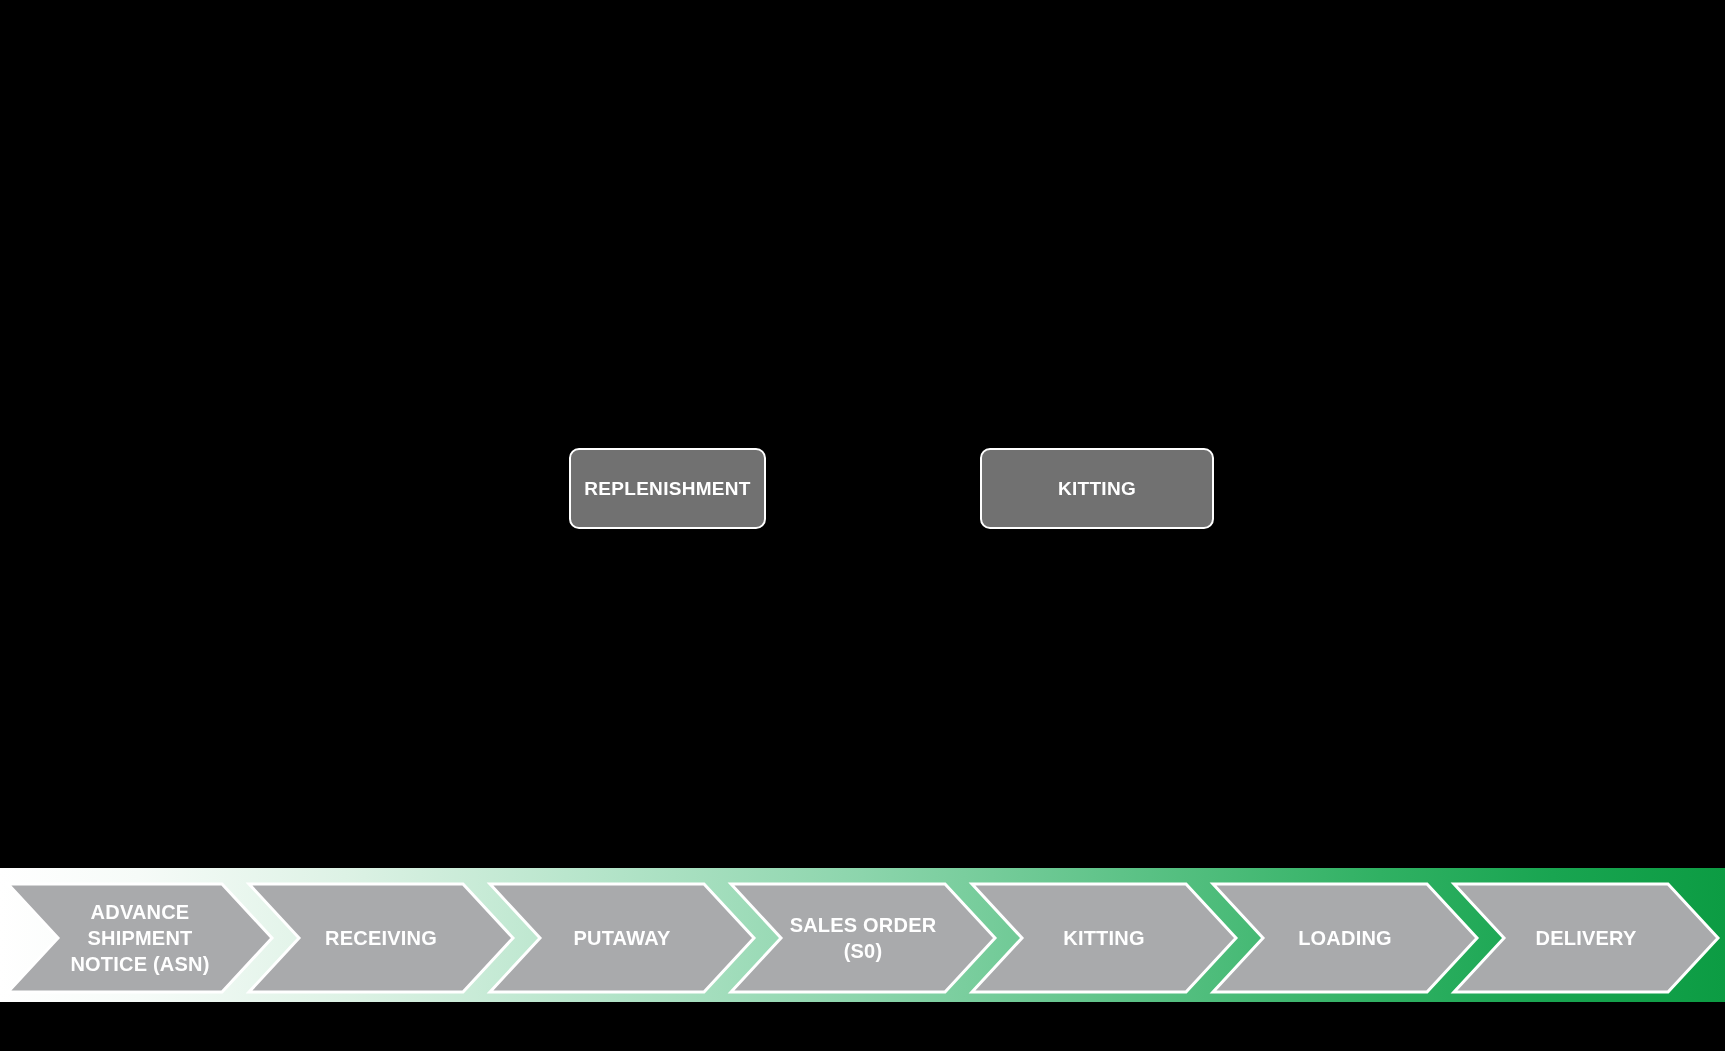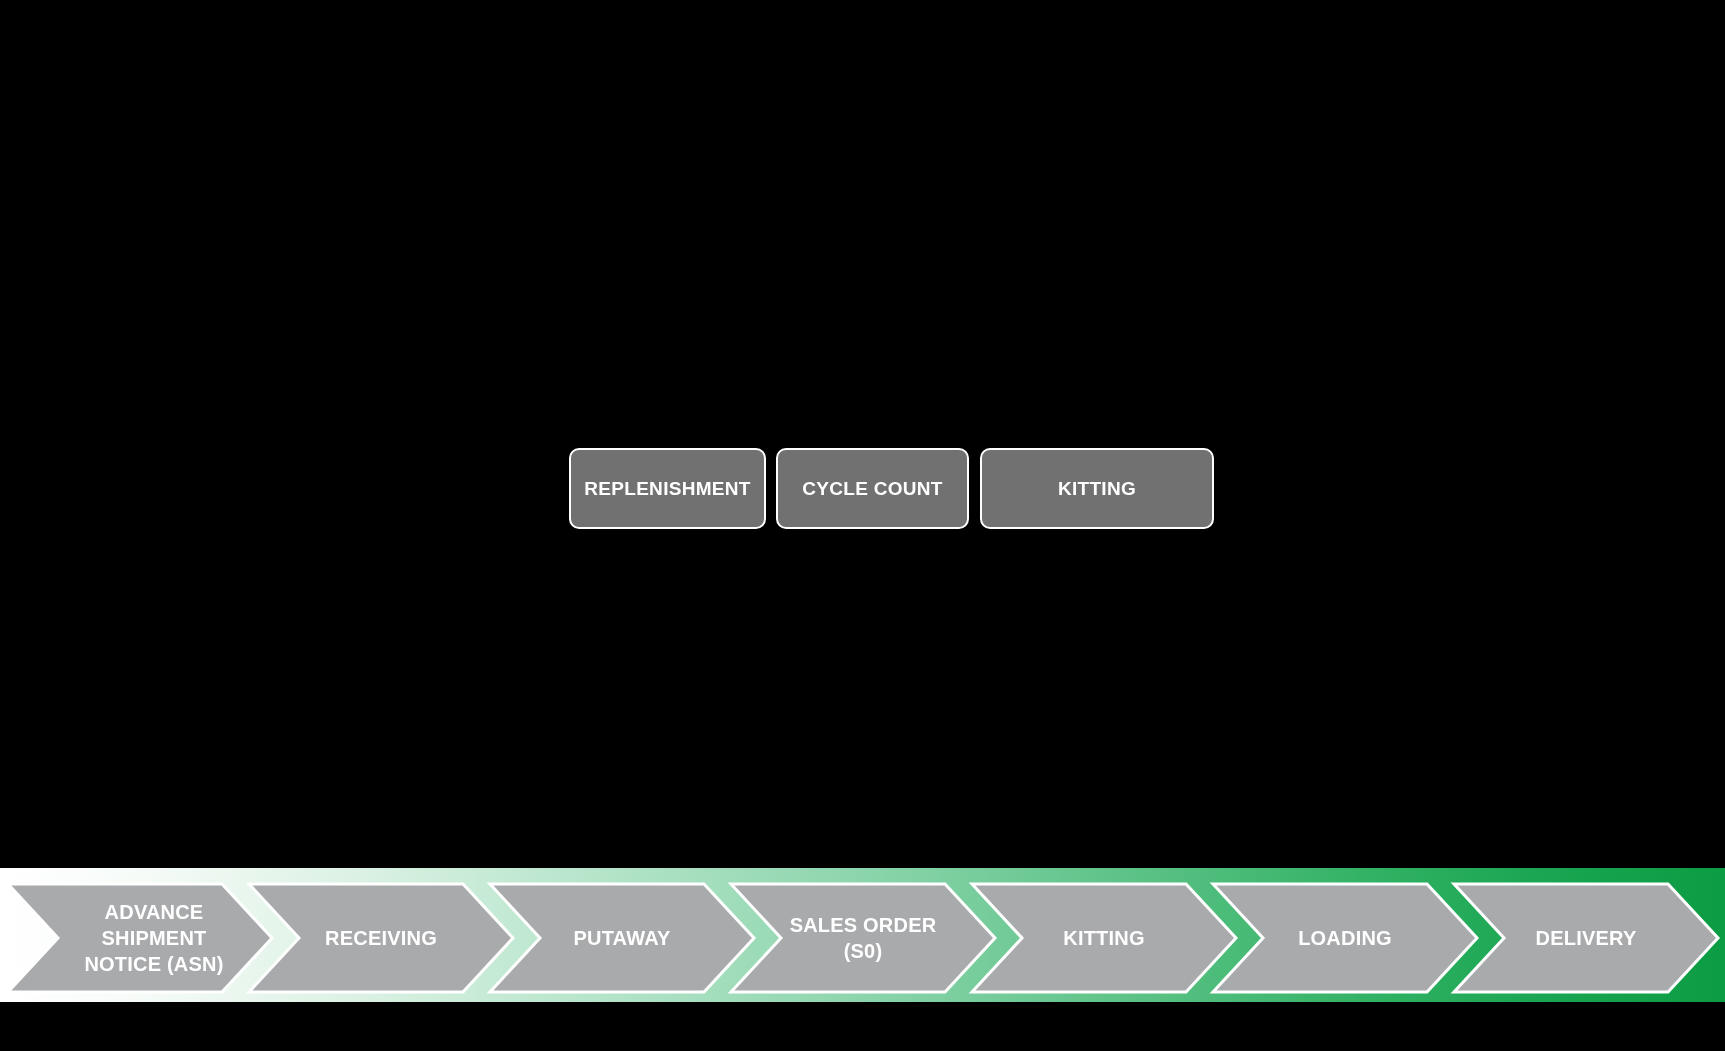--- a/index.html
+++ b/index.html
@@ -69,23 +69,20 @@
   }
 </style>
 </head>
 <body>
 
 <div class="slide">
 
   <div class="sbox" style="left:569px;width:197px">
     <span>REPLENISHMENT</span>
   </div>
-  <div class="sbox" style="left:776px;width:193px">
-    <span>CYCLE COUNT</span>
-  </div>
   <div class="sbox" style="left:980px;width:234px">
     <span>KITTING</span>
   </div>
 
   <div class="band">
     <svg width="1725" height="134" viewBox="0 0 1725 134">
       <defs>
         <linearGradient id="bandGrad" x1="0" y1="0" x2="1" y2="0">
           <stop offset="0" stop-color="#ffffff"></stop>
           <stop offset="0.08" stop-color="#f6fbf8"></stop>
@@ -103,21 +100,21 @@
 
       <polygon points="8,16 222,16 272,70 222,124 8,124 58,70" stroke-width="3" fill="#a9aaac" stroke="#ffffff"></polygon>
       <polygon points="249,16 463,16 513,70 463,124 249,124 299,70" stroke-width="3" fill="#a9aaac" stroke="#ffffff"></polygon>
       <polygon points="490,16 704,16 754,70 704,124 490,124 540,70" stroke-width="3" fill="#a9aaac" stroke="#ffffff"></polygon>
       <polygon points="731,16 945,16 995,70 945,124 731,124 781,70" stroke-width="3" fill="#a9aaac" stroke="#ffffff"></polygon>
       <polygon points="972,16 1186,16 1236,70 1186,124 972,124 1022,70" stroke-width="3" fill="#a9aaac" stroke="#ffffff"></polygon>
       <polygon points="1213,16 1427,16 1477,70 1427,124 1213,124 1263,70" stroke-width="3" fill="#a9aaac" stroke="#ffffff"></polygon>
       <polygon points="1454,16 1668,16 1718,70 1668,124 1454,124 1504,70" stroke-width="3" fill="#a9aaac" stroke="#ffffff"></polygon>
     </svg>
 
-    <div class="chev-label" style="left:79px">ADVANCE SHIPMENT NOTICE (ASN)</div>
+    <div class="chev-label" style="left:65px">ADVANCE SHIPMENT NOTICE (ASN)</div>
     <div class="chev-label" style="left:306px">RECEIVING</div>
     <div class="chev-label" style="left:547px">PUTAWAY</div>
     <div class="chev-label" style="left:788px">SALES ORDER (S0)</div>
     <div class="chev-label" style="left:1029px">KITTING</div>
     <div class="chev-label" style="left:1270px">LOADING</div>
     <div class="chev-label" style="left:1511px">DELIVERY</div>
   </div>
 
 </div>
 

